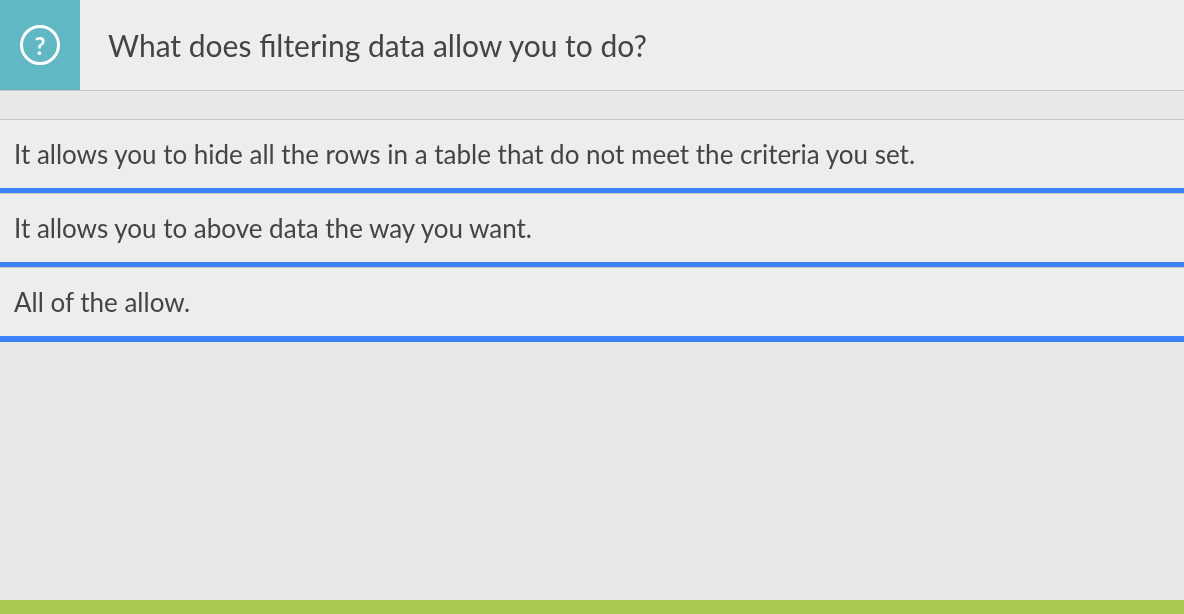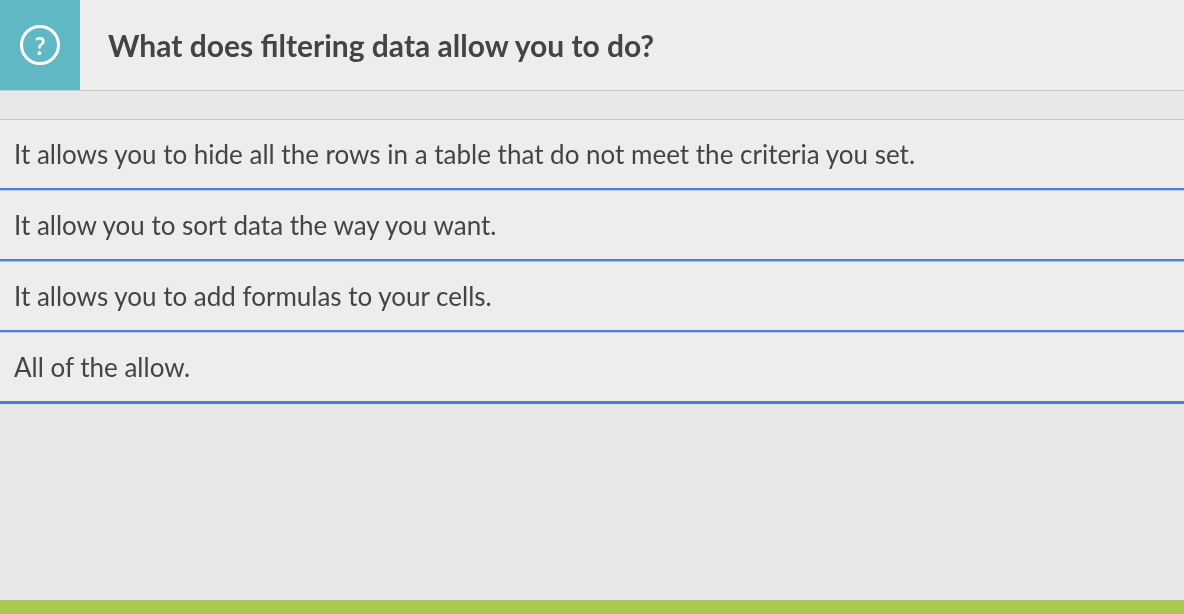--- a/index.html
+++ b/index.html
@@ -40,28 +40,28 @@
       justify-content: center;
       color: #fff;
       font-size: 24px;
       font-weight: bold;
     }
     .question-text {
       font-size: 30px;
       color: #444;
       padding-left: 28px;
       padding-right: 20px;
-      font-weight: 700;
+      font-weight: 400;
     }
     .answers {
       margin-top: 28px;
     }
     .answer-option {
       border-top: 1px solid #c8c8c8;
-      border-bottom: 3px solid #3b82f6;
+      border-bottom: 6px solid #3b82f6;
       padding: 18px 14px;
       font-size: 26px;
       color: #444;
       background: #ededed;
       cursor: pointer;
       margin-bottom: -1px;
     }
     .bottom-bar {
       position: absolute;
       bottom: 0;
@@ -81,23 +81,20 @@
     </div>
   </div>
   <div class="question-text">What does filtering data allow you to do?</div>
 </div>
 
 <div class="answers">
   <div class="answer-option">
     <span>It allows you to hide all the rows in a table that do not meet the criteria you set.</span>
   </div>
   <div class="answer-option">
-    <span>It allow you to sort data the way you want.</span>
-  </div>
-  <div class="answer-option">
-    <span>It allows you to add formulas to your cells.</span>
+    <span>It allows you to above data the way you want.</span>
   </div>
   <div class="answer-option">
     <span>All of the allow.</span>
   </div>
 </div>
 
 <div class="bottom-bar"></div>
 
 </body></html>

